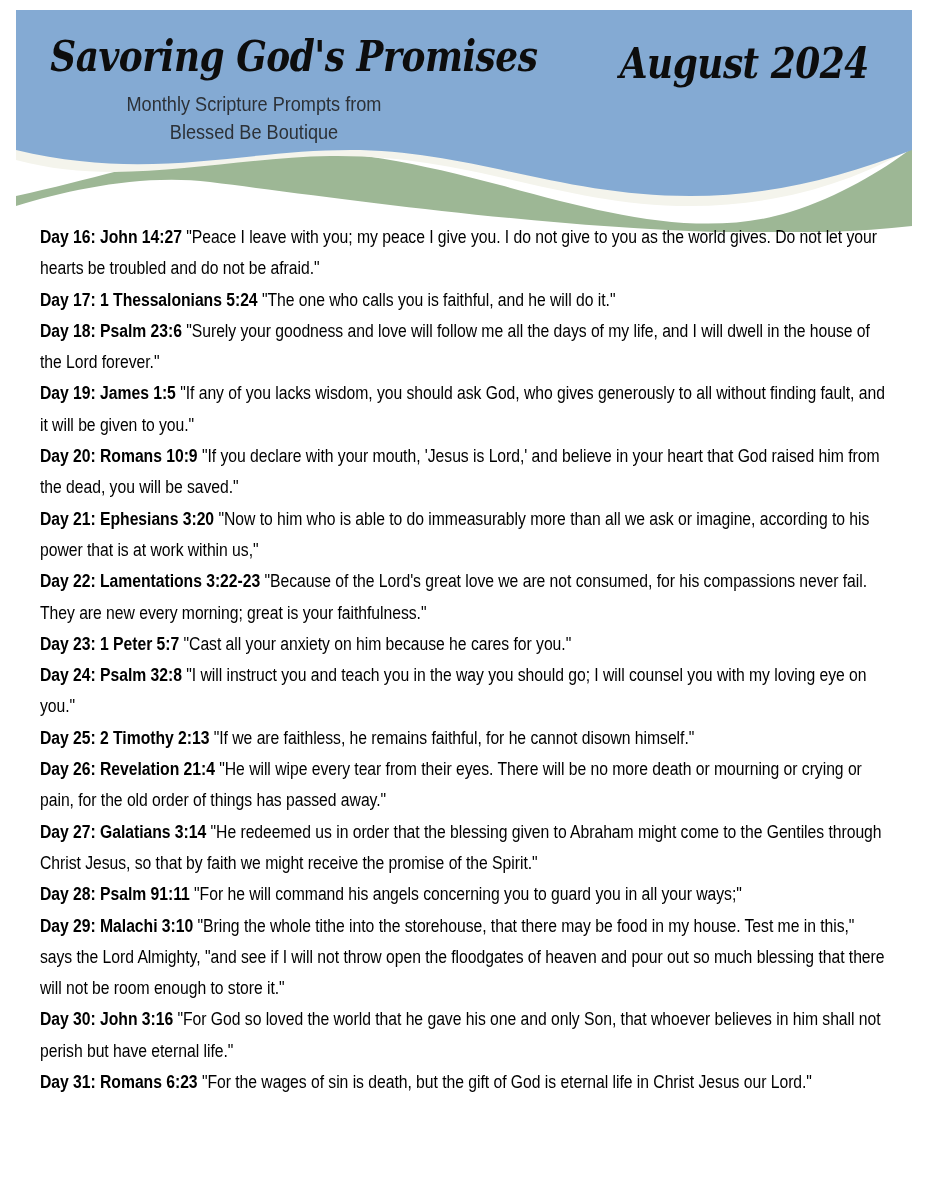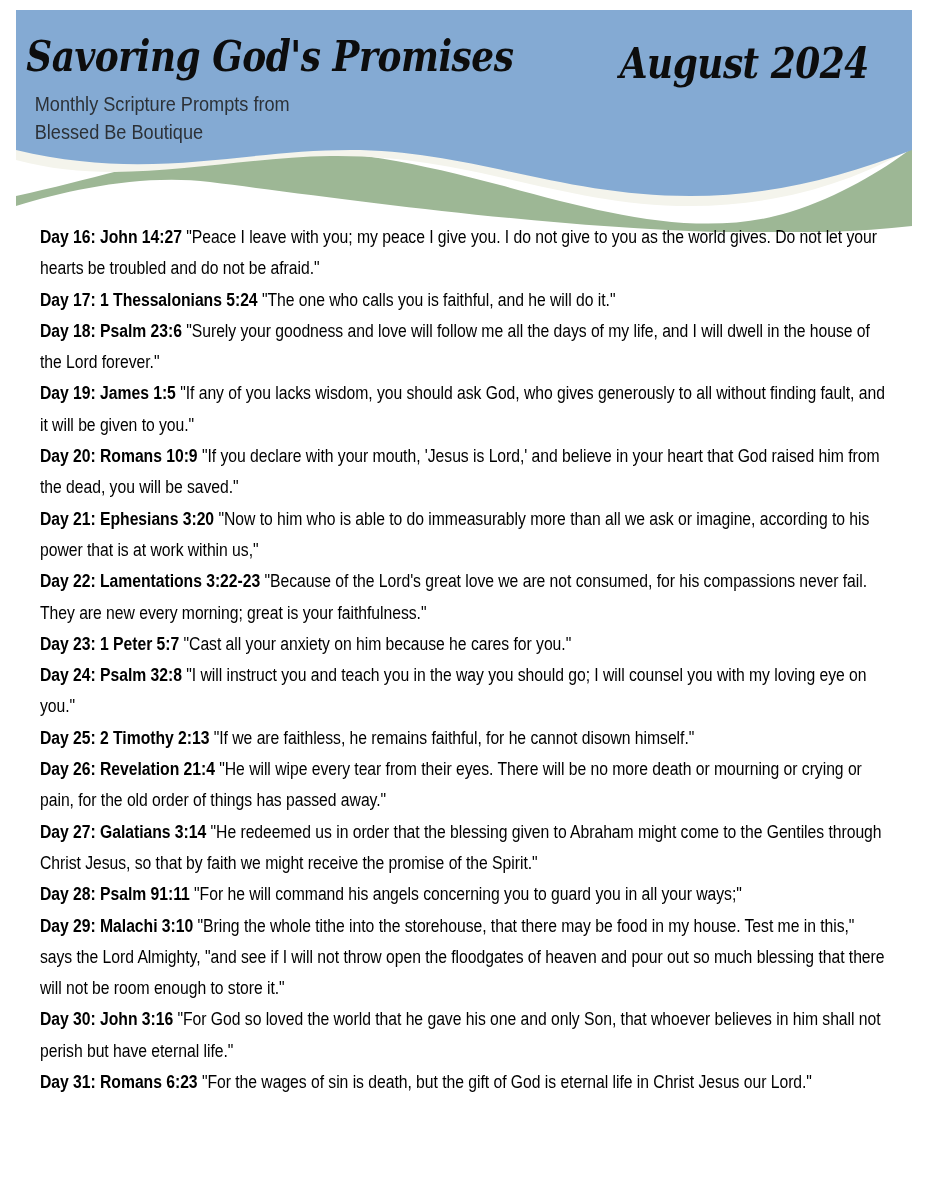--- a/index.html
+++ b/index.html
@@ -35,23 +35,24 @@
     position: absolute;
     left: 0;
     top: 0;
     width: 927px;
     height: 232px;
     pointer-events: none;
   }
 
   #title-block {
     position: absolute;
-    left: 20px;
+    left: 44px;
     top: 30px;
     width: 420px;
+    text-align: center;
   }
 
   #page-title {
     font-family: "DejaVu Serif", serif;
     font-style: italic;
     font-weight: bold;
     font-size: 37px;
     line-height: 44px;
     color: #0d0d0d;
     letter-spacing: -0.5px;

